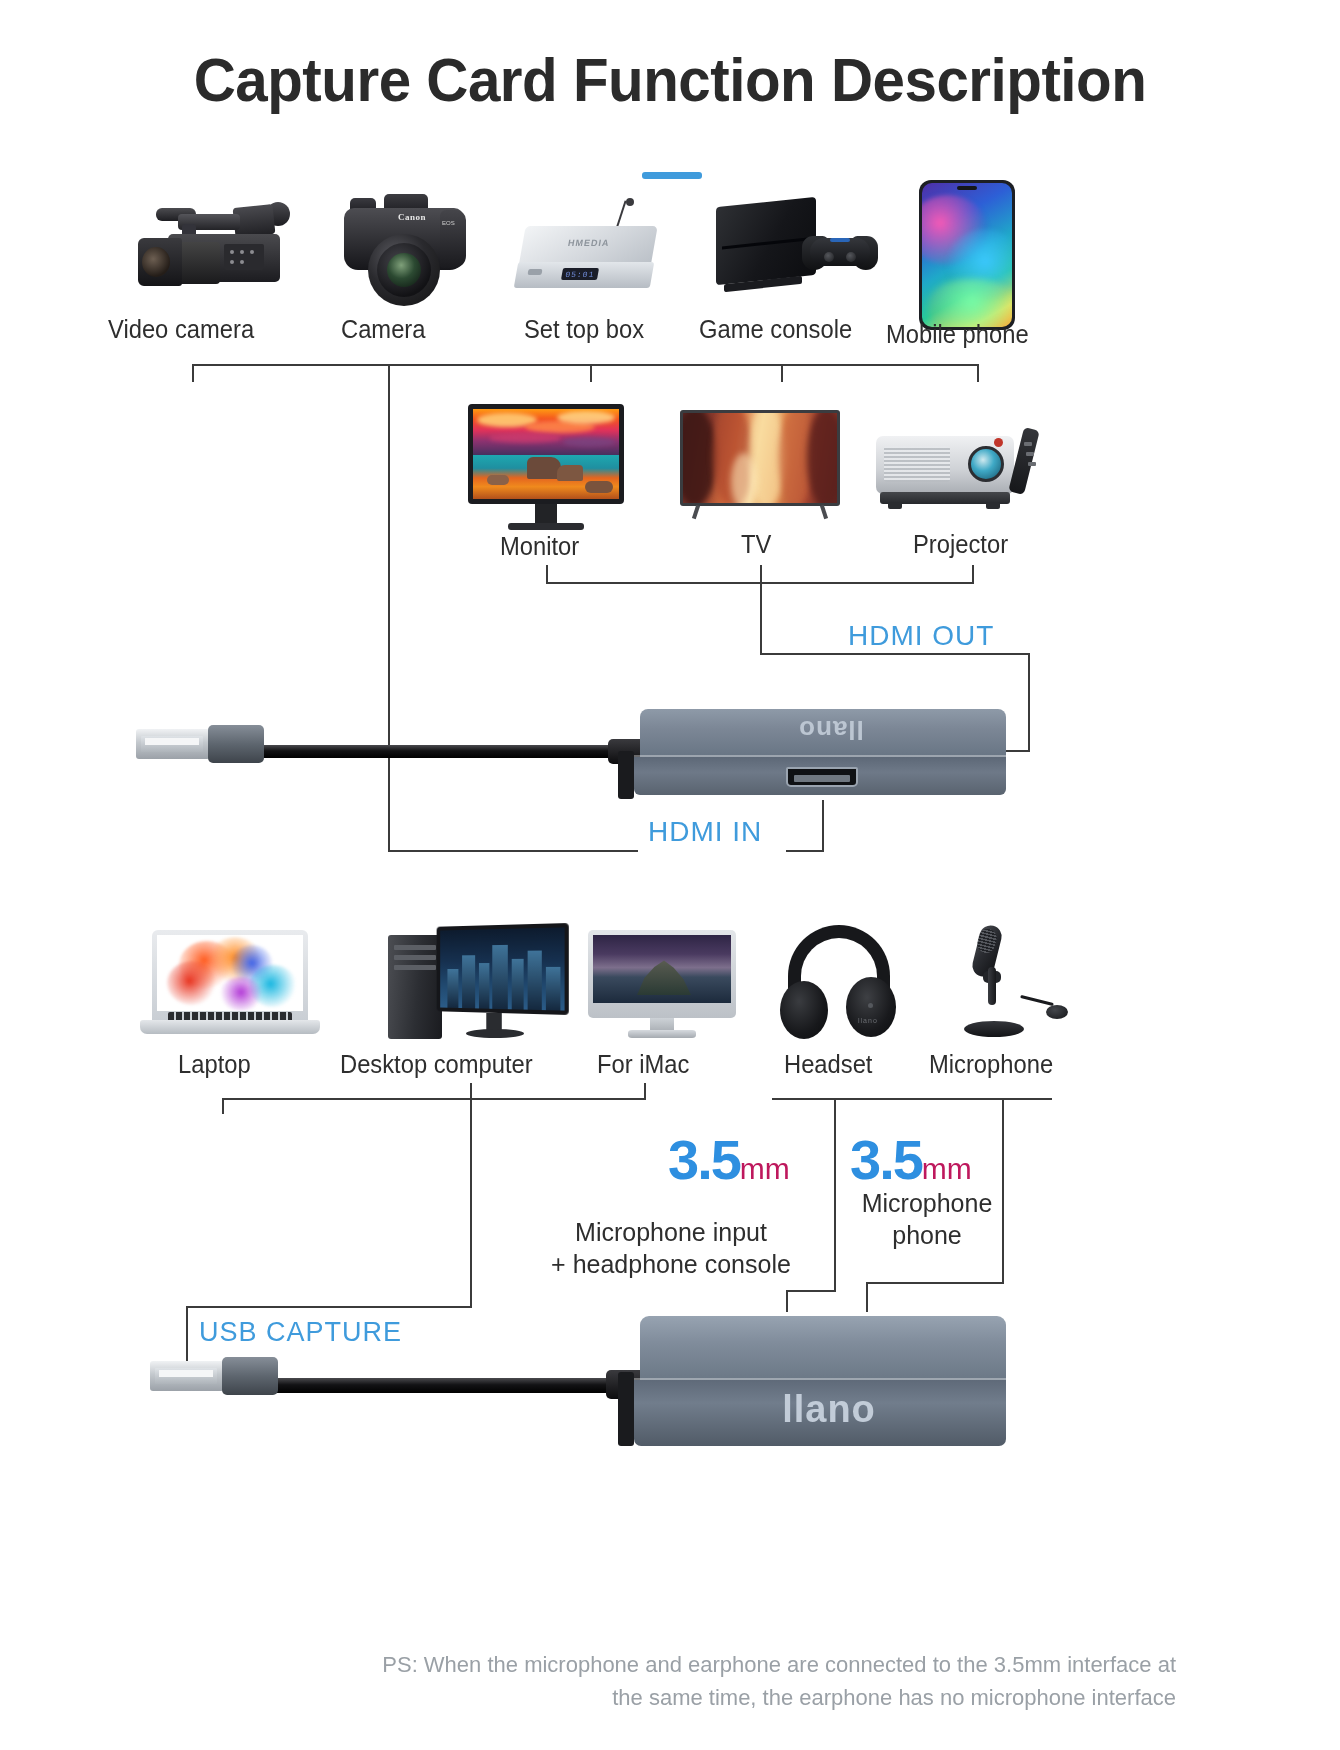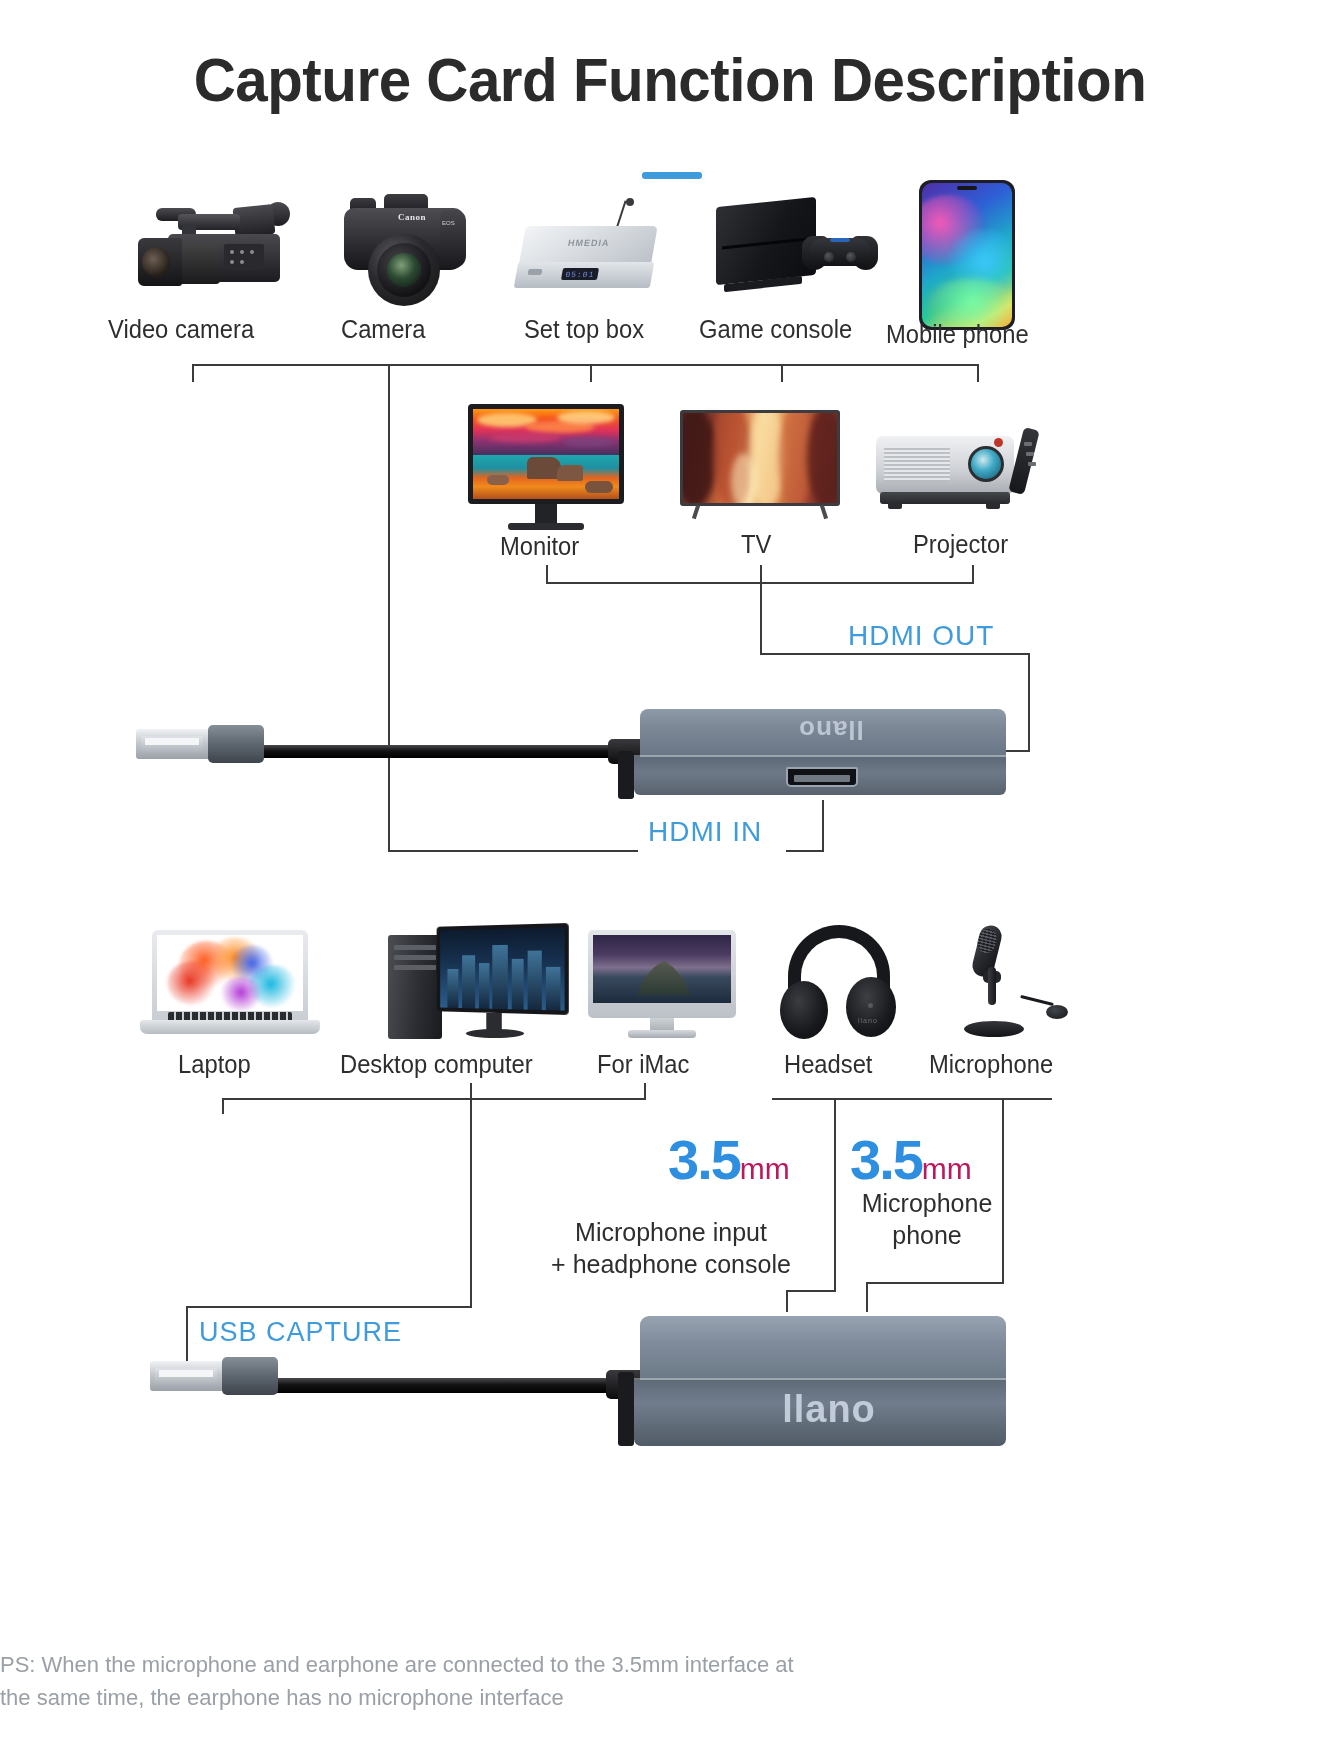--- a/index.html
+++ b/index.html
@@ -342,21 +342,21 @@
 
   
   .mm-wrap { position:absolute; white-space:nowrap; }
   .mm-num { font-size:56px; font-weight:700; color:#2e8fe0; letter-spacing:-2px; }
   .mm-unit { font-size:30px; font-weight:400; color:#be185d; letter-spacing:0; }
   .mm-desc { position:absolute; font-size:25px; color:#2e2e2e; text-align:center; line-height:1.28; }
 
   
   .ps-note {
     position:absolute; left:0; top:1648px; width:1176px;
-    text-align:left; font-size:22px; color:#9aa0a6; line-height:1.5;
+    text-align:right; font-size:22px; color:#9aa0a6; line-height:1.5;
   }
 </style>
 </head>
 <body>
 
 <div id="page">
 
   <div class="title">Capture Card Function Description</div>
   <div class="accent-bar"></div>
 

